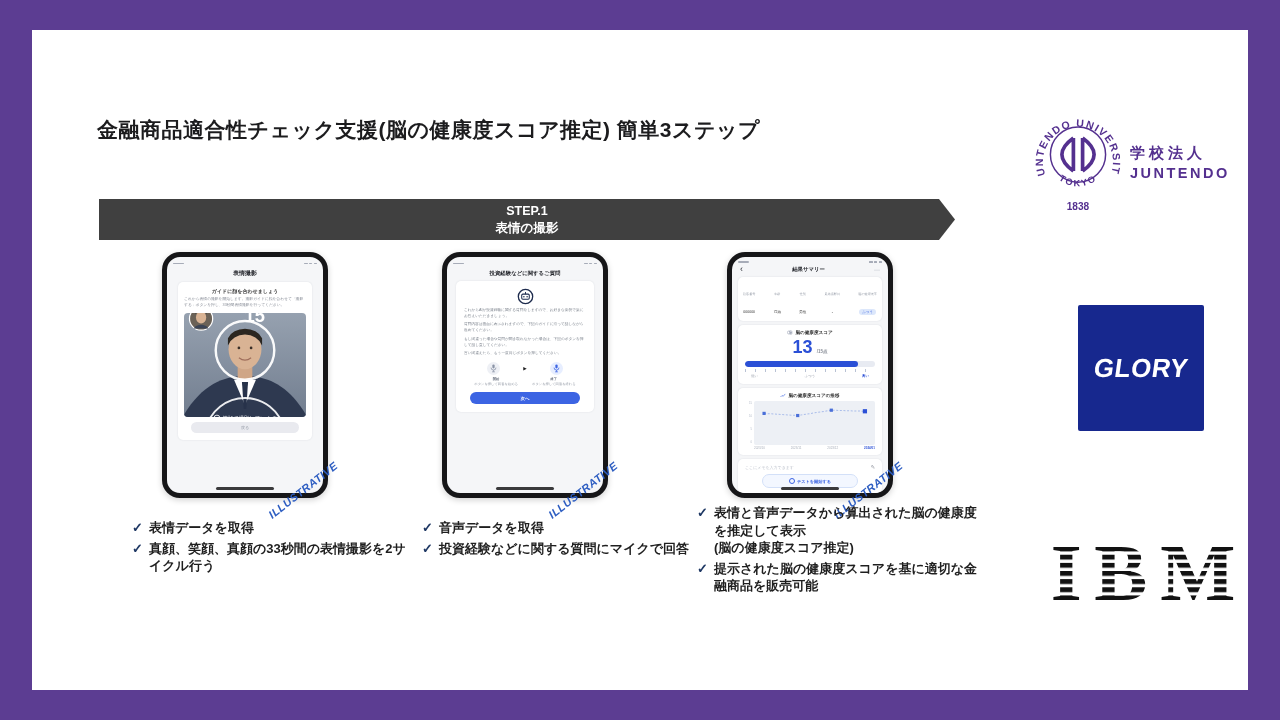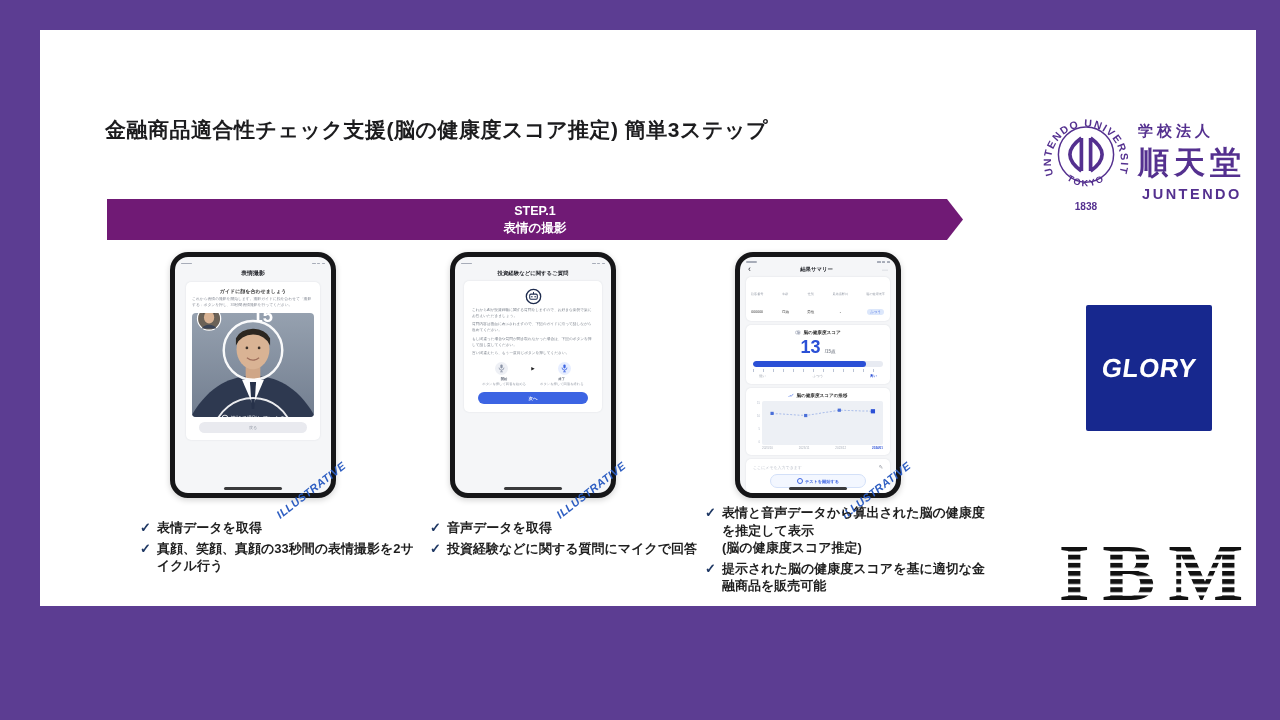--- a/index.html
+++ b/index.html
@@ -1,27 +1,27 @@
 <!DOCTYPE html>
 <html><head>
 <meta charset="utf-8">
 <style>
   html,body{margin:0;padding:0;}
   body{font-family:"Liberation Sans",sans-serif;}
   .page{position:relative;width:1280px;height:720px;background:#5C3D92;overflow:hidden;}
-  .canvas{position:absolute;left:40px;top:30px;width:1216px;height:576px;background:#ffffff;}
+  .canvas{position:absolute;left:32px;top:30px;width:1216px;height:660px;background:#ffffff;}
   .abs{position:absolute;}
 
   
   .title{left:65px;top:86px;font-size:21px;font-weight:700;color:#1c1c1e;letter-spacing:.5px;}
   .subtitle{left:66px;top:130px;font-size:13px;font-weight:700;color:#2e2e2e;}
 
   
   .banners{left:67px;top:169px;width:856px;height:41px;display:flex;gap:14px;}
-  .banner{flex:1;background:#701a75;color:#fff;display:flex;flex-direction:column;align-items:center;justify-content:center;
+  .banner{flex:1;background:#404040;color:#fff;display:flex;flex-direction:column;align-items:center;justify-content:center;
           clip-path:polygon(0 0,calc(100% - 16px) 0,100% 50%,calc(100% - 16px) 100%,0 100%);
           font-weight:700;font-size:12.5px;line-height:1.3;text-align:center;}
 
   
   .tablet-wrap{top:222px;width:166px;height:246px;}
   .t1{left:130px;} .t2{left:410px;} .t3{left:695px;}
   .tablet{width:100%;height:100%;box-sizing:border-box;background:#f5f6f8;border:5px solid #161618;border-radius:18px;
           overflow:hidden;display:flex;flex-direction:column;position:relative;box-shadow:0 2px 6px rgba(0,0,0,.18);}
   .statusbar{height:7px;display:flex;justify-content:space-between;align-items:center;padding:3px 6px 0;}
   .sb-left{width:11px;height:1.6px;background:#a7acb8;border-radius:1px;}
@@ -384,21 +384,20 @@
         <text font-size="11.5" font-weight="bold" fill="#54308F" letter-spacing="1.5">
           <textPath href="#arcTop" startOffset="50%" text-anchor="middle">JUNTENDO UNIVERSITY</textPath>
         </text>
         <text font-size="10" font-weight="bold" fill="#54308F" letter-spacing="2">
           <textPath href="#arcBot" startOffset="50%" text-anchor="middle">TOKYO</textPath>
         </text>
         <text x="50" y="110" text-anchor="middle" font-size="11" font-weight="bold" fill="#54308F">1838</text>
       </svg>
       <div class="jt-text">
         <span class="jt-l1">学校法人</span>
-        <span class="jt-l2">順天堂</span>
         <span class="jt-l3">JUNTENDO</span>
       </div>
     </div>
 
     <div class="abs glory">
       <span class="glory-text">GLORY</span>
     </div>
 
     <div class="abs ibm">
       <svg width="190" height="66" viewBox="0 0 210 72">

